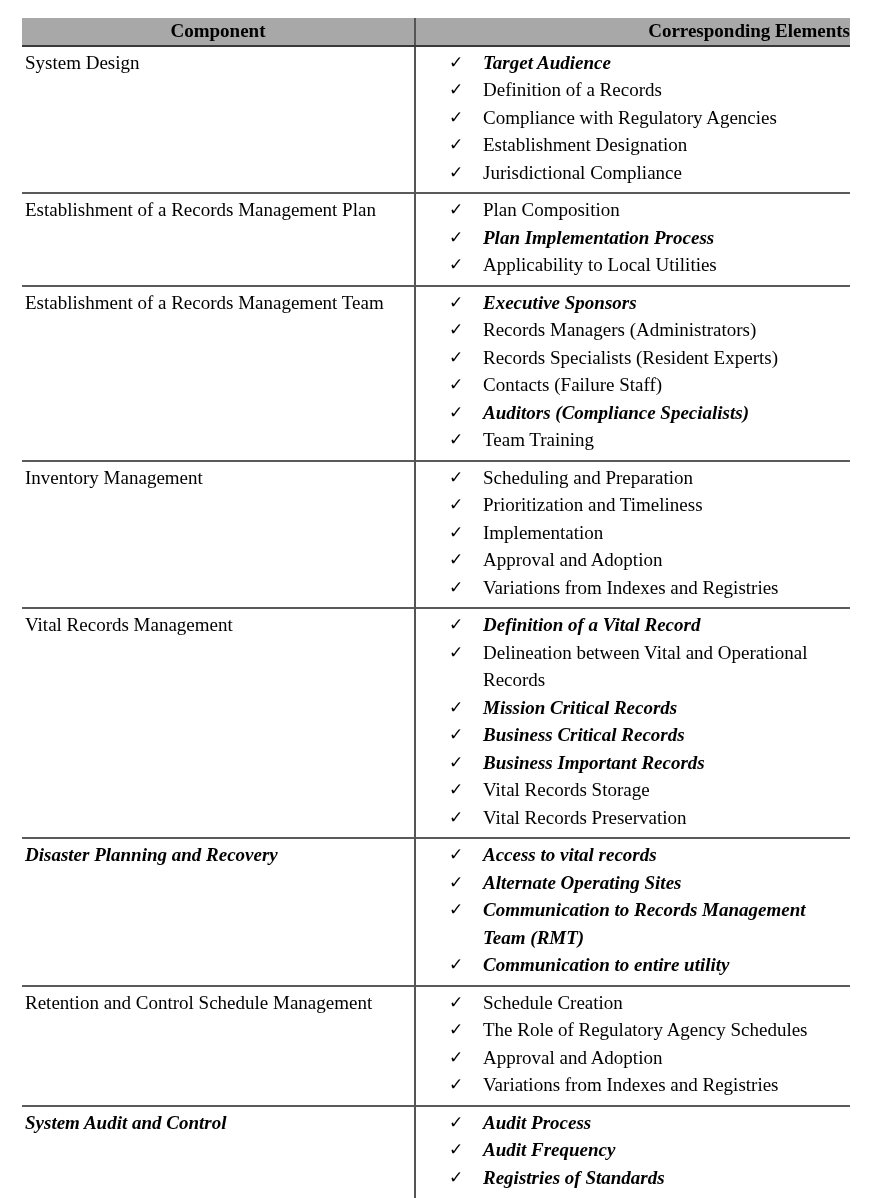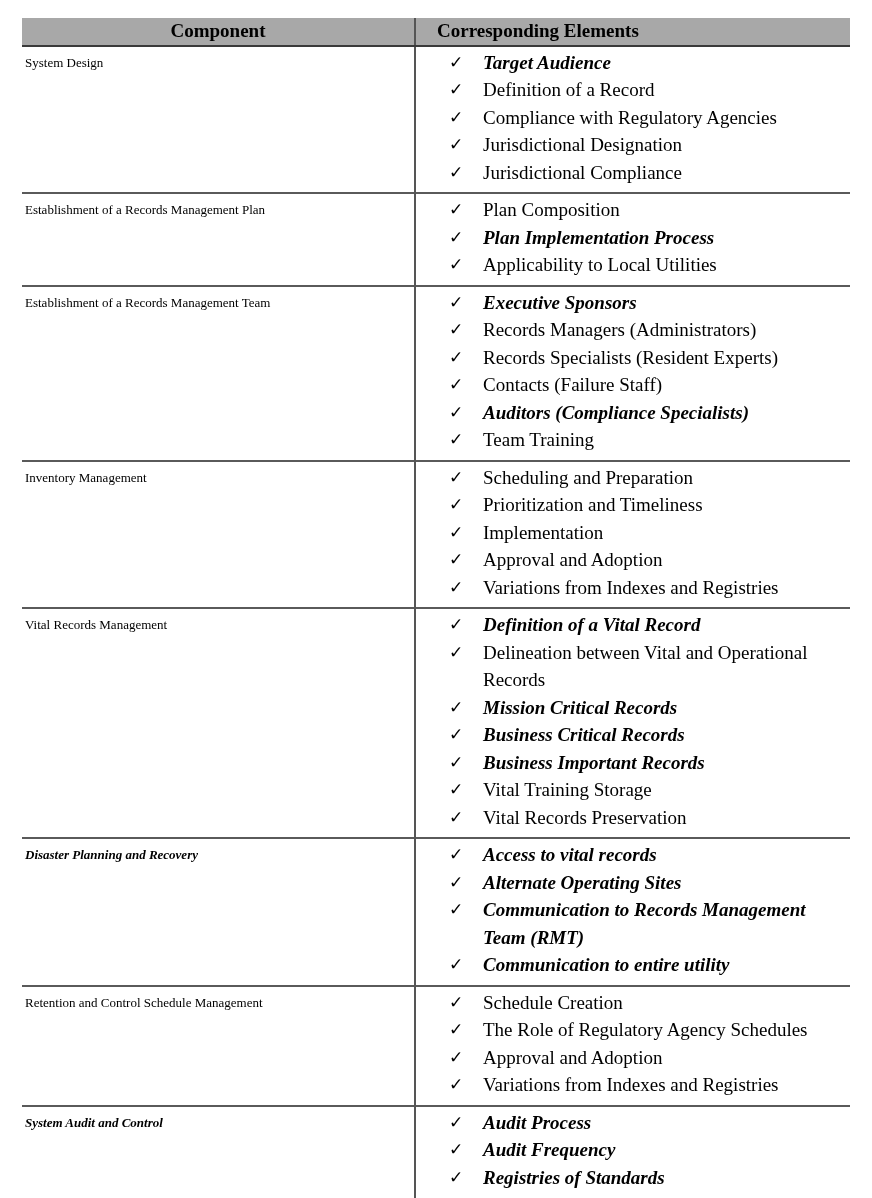--- a/index.html
+++ b/index.html
@@ -37,36 +37,36 @@
     font-weight: bold;
     text-align: center;
     padding: 2px 0 3px 0;
     line-height: 1.15;
     font-family: "Liberation Serif", "DejaVu Serif", serif;
   }
   thead th.th-component {
     text-align: center;
   }
   thead th.th-elements {
-    text-align: left;
+    text-align: right;
     padding-left: 21px;
     border-left: 2px solid #555555;
   }
 
   tbody tr { vertical-align: top; }
 
   tbody td {
     border-top: 2px solid #5a5a5a;
     padding: 0;
   }
   tbody tr:first-child td { border-top: none; }
 
   td.cell-component {
     padding: 2px 6px 6px 3px;
-    font-size: 13px;
+    font-size: 19px;
     line-height: 27.5px;
   }
   td.cell-elements {
     border-left: 2px solid #555555;
     padding: 2px 2px 6px 0px;
     font-size: 19px;
     line-height: 27.5px;
   }
 
   .comp-text { display: block; }
@@ -115,23 +115,23 @@
       </tr>
     </thead>
     <tbody id="table-body">
         <tr>
           <td class="cell-component">
             <span class="comp-text">System Design</span>
           </td>
           <td class="cell-elements">
             <ul class="elem-list">
               <li class="list-item is-emph"><span class="check-icon">✓</span><span>Target Audience</span></li>
-              <li class="list-item"><span class="check-icon">✓</span><span>Definition of a Record</span></li>
+              <li class="list-item"><span class="check-icon">✓</span><span>Definition of a Records</span></li>
               <li class="list-item"><span class="check-icon">✓</span><span>Compliance with Regulatory Agencies</span></li>
-              <li class="list-item"><span class="check-icon">✓</span><span>Jurisdictional Designation</span></li>
+              <li class="list-item"><span class="check-icon">✓</span><span>Establishment Designation</span></li>
               <li class="list-item"><span class="check-icon">✓</span><span>Jurisdictional Compliance</span></li>
             </ul>
           </td>
         </tr>
         <tr>
           <td class="cell-component">
             <span class="comp-text">Establishment of a Records Management Plan</span>
           </td>
           <td class="cell-elements">
             <ul class="elem-list">
@@ -174,21 +174,21 @@
           <td class="cell-component">
             <span class="comp-text">Vital Records Management</span>
           </td>
           <td class="cell-elements">
             <ul class="elem-list">
               <li class="list-item is-emph"><span class="check-icon">✓</span><span>Definition of a Vital Record</span></li>
               <li class="list-item"><span class="check-icon">✓</span><span>Delineation between Vital and Operational Records</span></li>
               <li class="list-item is-emph"><span class="check-icon">✓</span><span>Mission Critical Records</span></li>
               <li class="list-item is-emph"><span class="check-icon">✓</span><span>Business Critical Records</span></li>
               <li class="list-item is-emph"><span class="check-icon">✓</span><span>Business Important Records</span></li>
-              <li class="list-item"><span class="check-icon">✓</span><span>Vital Training Storage</span></li>
+              <li class="list-item"><span class="check-icon">✓</span><span>Vital Records Storage</span></li>
               <li class="list-item"><span class="check-icon">✓</span><span>Vital Records Preservation</span></li>
             </ul>
           </td>
         </tr>
         <tr>
           <td class="cell-component">
             <span class="comp-text bold-italic">Disaster Planning and Recovery</span>
           </td>
           <td class="cell-elements">
             <ul class="elem-list">

